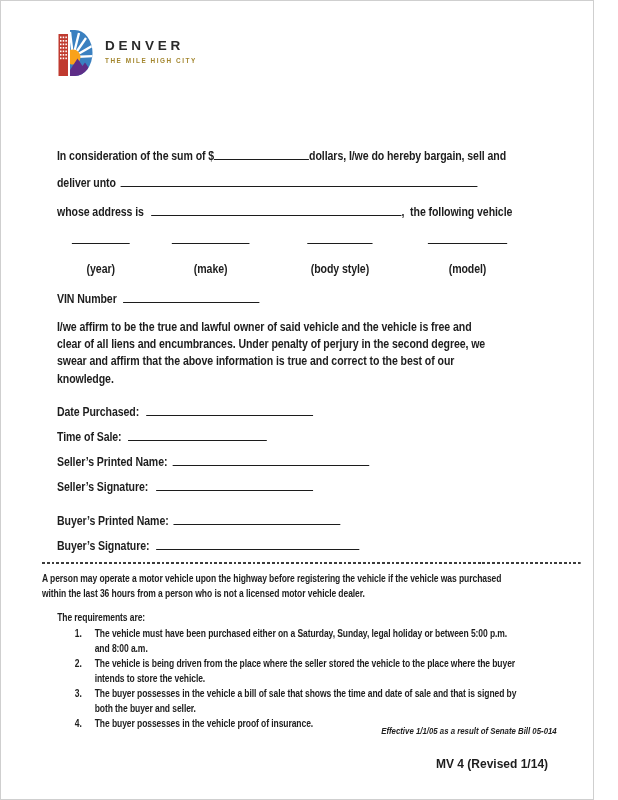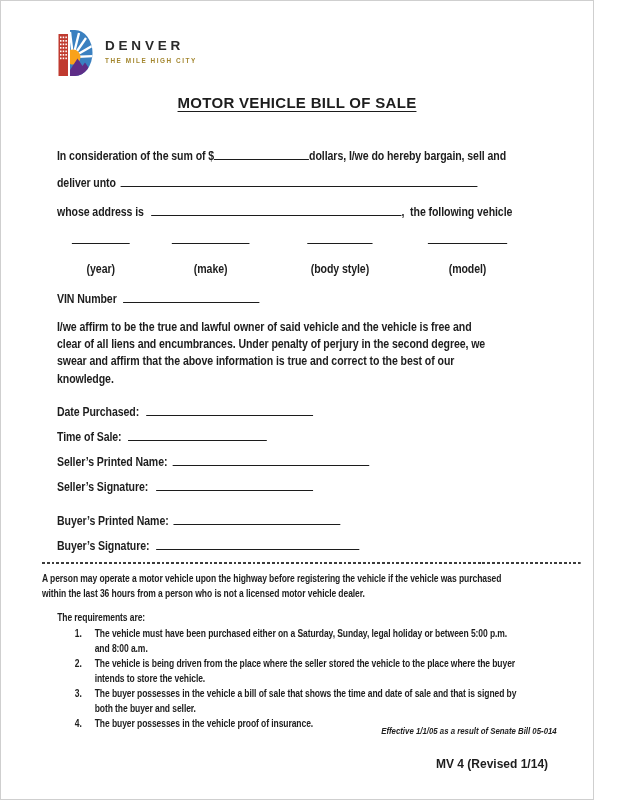--- a/index.html
+++ b/index.html
@@ -119,21 +119,20 @@
           <line x1="15" y1="27" x2="36" y2="26"></line>
         </g>
         <circle cx="15" cy="27" r="7.5" fill="#f9a21b"></circle>
         <path d="M12,46 L12,40 L19.5,28.5 L24.5,36 L27,32.5 L35,44 L35,46 Z" fill="#5e2d87"></path>
       </g>
     </svg>
     <div class="wordmark">DENVER</div>
     <div class="tagline">THE MILE HIGH CITY</div>
   </div>
 
-  <div class="title">MOTOR VEHICLE BILL OF SALE</div>
 
   <div class="main">
 
     <div class="line" style="top:146px">
       <span>In consideration of the sum of $</span><span class="bl" style="width:115px"></span><span>dollars, I/we do hereby bargain, sell and</span>
     </div>
 
     <div class="line" style="top:173px">
       <span>deliver unto</span><span class="bl" style="width:432px;margin-left:6px"></span>
     </div>

